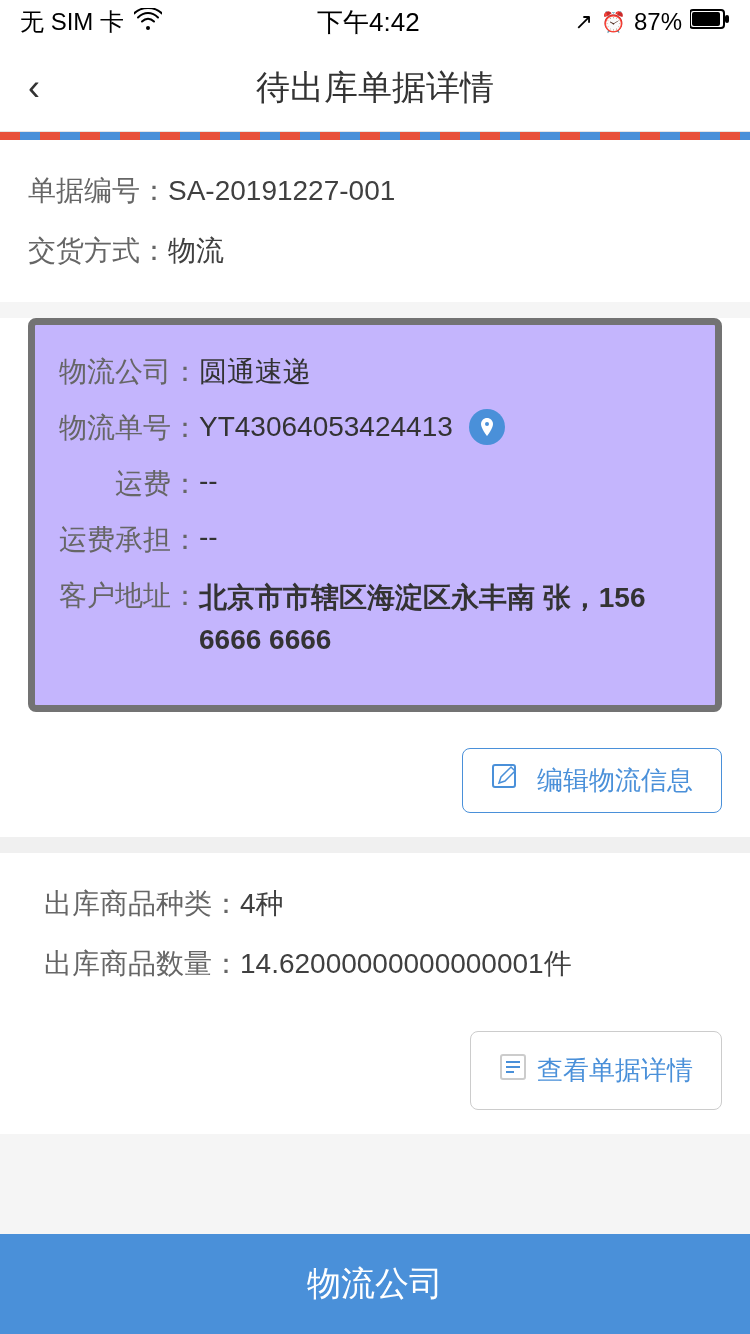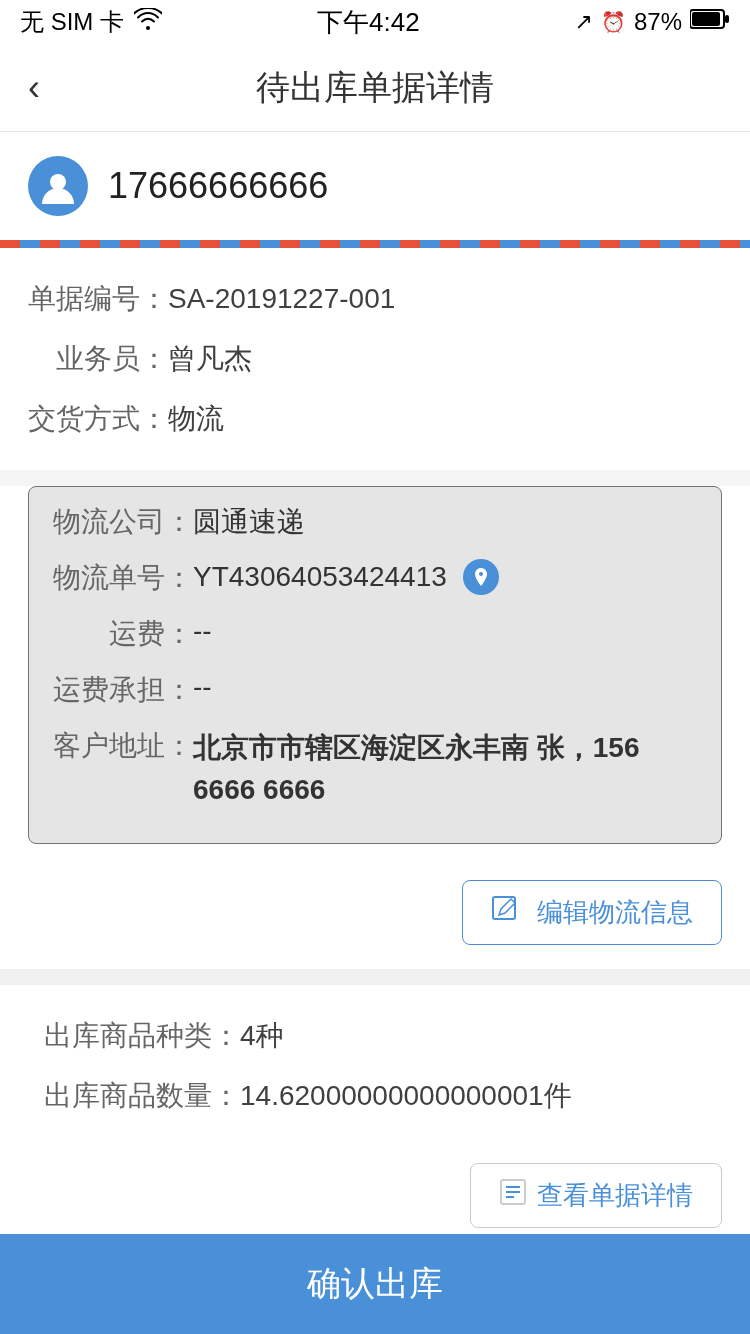--- a/index.html
+++ b/index.html
@@ -110,25 +110,25 @@
       flex-shrink: 0;
     }
     .info-value {
       color: #404040;
       font-size: 28px;
       flex: 1;
     }
 
     
     .logistics-section {
-      background: #e5e5e5;
+      background: #c4b5fd;
       margin: 0 28px;
-      border: 1px solid #737373;
+      border: 7px solid #737373;
       border-radius: 8px;
-      padding: 16px 24px;
+      padding: 28px 24px;
       margin-bottom: 20px;
     }
     .logistics-row {
       display: flex;
       align-items: flex-start;
       margin-bottom: 18px;
     }
     .logistics-row:last-child { margin-bottom: 16px; justify-content: flex-end; }
     .logistics-label {
       color: #666;
@@ -198,21 +198,21 @@
     
     .view-btn-row {
       display: flex;
       justify-content: flex-end;
       padding: 16px 28px 24px;
       background: #fff;
     }
     .view-btn {
       border: 1px solid #ccc;
       border-radius: 8px;
-      padding: 14px 28px;
+      padding: 21px 28px;
       color: #4a90d9;
       font-size: 26px;
       display: flex;
       align-items: center;
       gap: 10px;
       background: #fff;
       cursor: pointer;
     }
 
     
@@ -269,40 +269,27 @@
   </div>
 </div>
 
 <div class="nav-bar">
   <span class="nav-back">‹</span>
   <span class="nav-title">待出库单据详情</span>
 </div>
 
 <div class="main-content">
 
-  <div class="customer-header">
-    <div class="customer-avatar">
-      <svg width="36" height="36" viewBox="0 0 36 36" fill="none">
-        <circle cx="18" cy="14" r="8" fill="#fff"></circle>
-        <path d="M2 36c0-8.8 7.2-16 16-16s16 7.2 16 16" fill="#fff"></path>
-      </svg>
-    </div>
-    <span class="customer-phone">17666666666</span>
-  </div>
 
   <div class="dashed-divider"></div>
 
   <div class="info-section">
     <div class="info-row">
       <span class="info-label">单据编号：</span>
       <span class="info-value">SA-20191227-001</span>
-    </div>
-    <div class="info-row">
-      <span class="info-label">业务员：</span>
-      <span class="info-value">曾凡杰</span>
     </div>
     <div class="info-row">
       <span class="info-label">交货方式：</span>
       <span class="info-value">物流</span>
     </div>
   </div>
 
   <div style="background:#fff; padding: 0 0 0 0; margin-bottom: 0;">
     <div class="logistics-section">
       <div class="logistics-row">
@@ -373,14 +360,14 @@
       </span>
       <span>查看单据详情</span>
     </button>
   </div>
 
   <div style="height: 200px; background: #f5f5f5;"></div>
 
 </div>
 
 <div class="confirm-bar">
-  <span class="confirm-text">确认出库</span>
+  <span class="confirm-text">物流公司</span>
 </div>
 
 </body></html>

